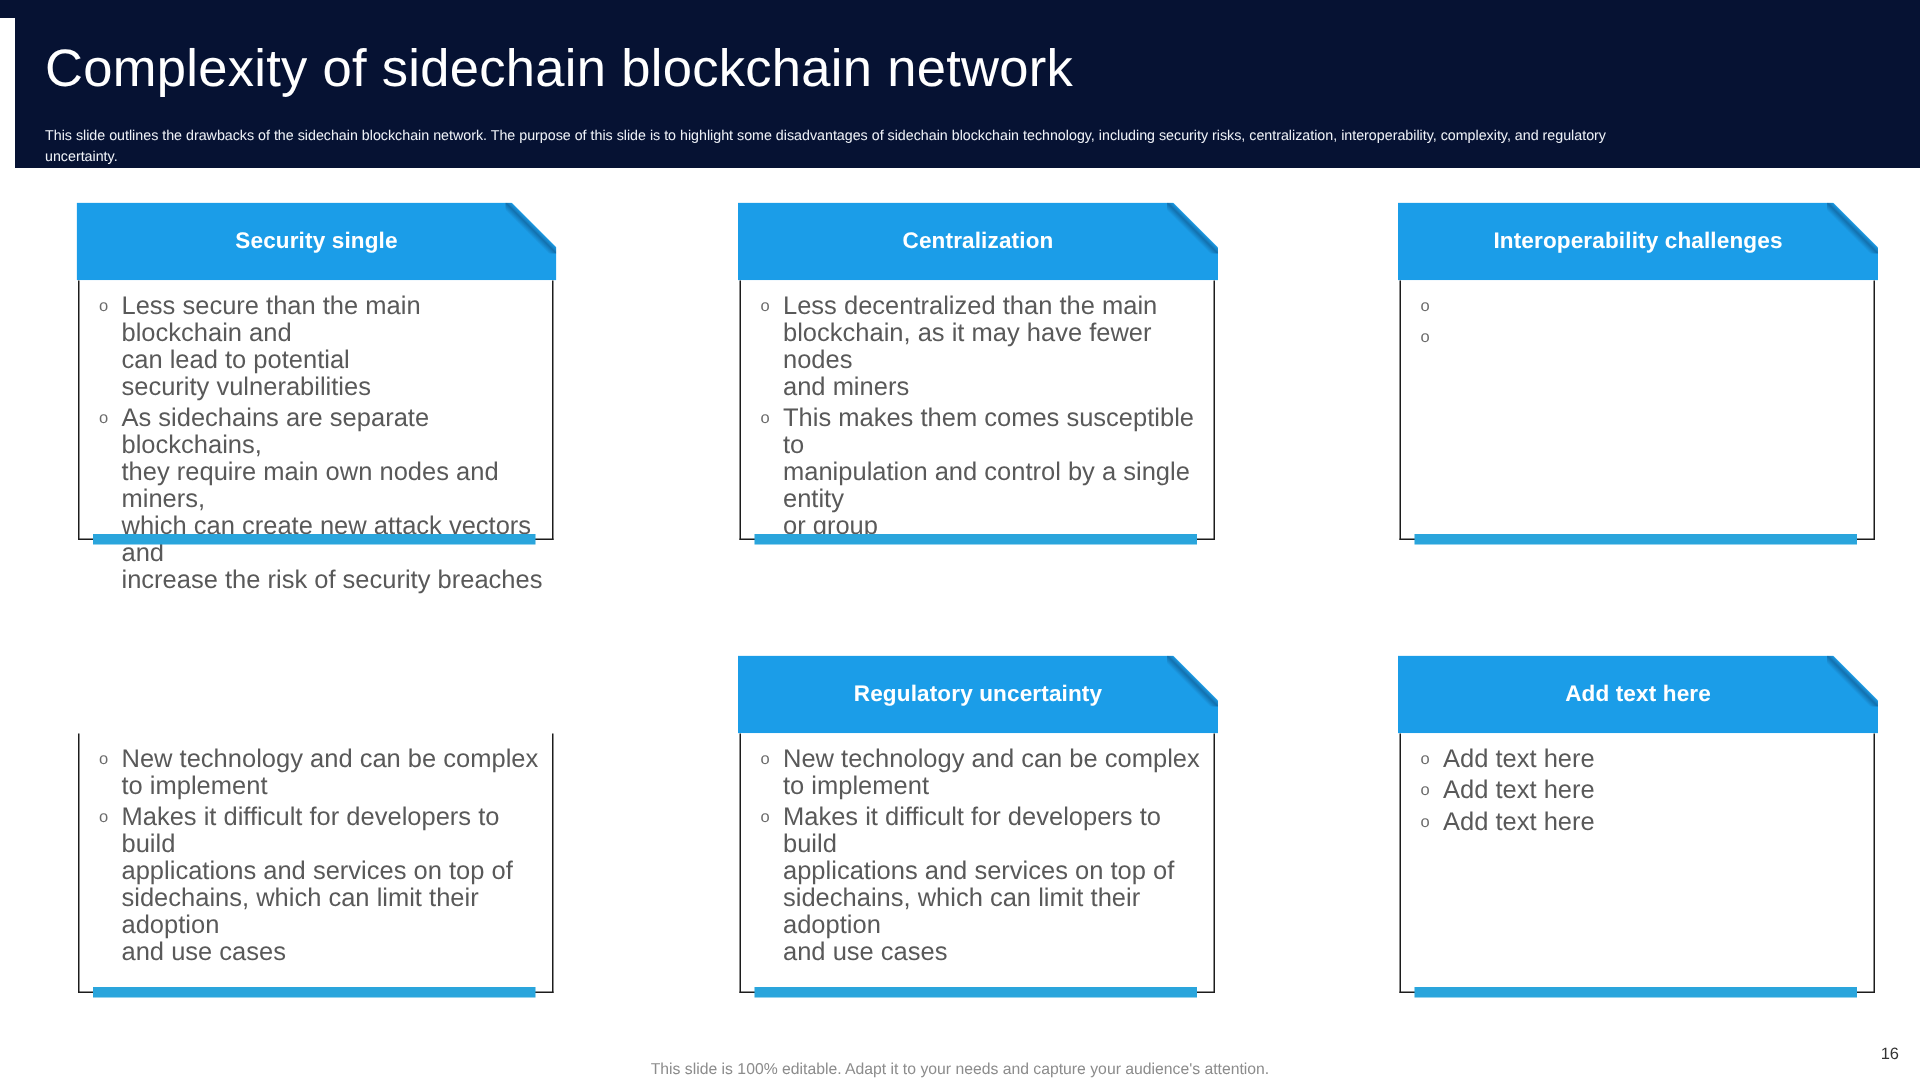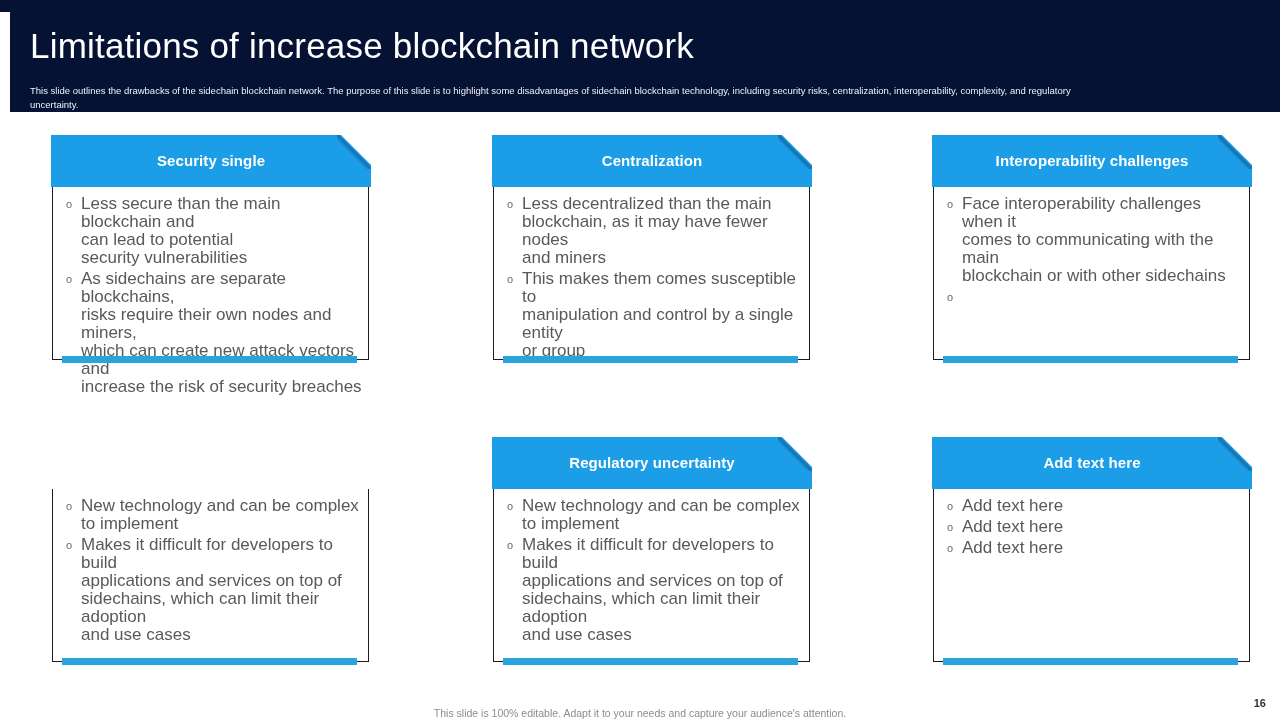--- a/index.html
+++ b/index.html
@@ -81,51 +81,51 @@
     background:var(--bar_blue,#2AA5DC);
   }
 
   
   .footer-note{
     position:absolute;left:0;right:0;top:707px;text-align:center;
     color:#8c8c8c;font-size:10.5px;
   }
   .page-number{
     position:absolute;right:14px;top:697px;
-    color:#333333;font-size:11px;font-weight:bold;
+    color:#333333;font-size:11px;
   }
 </style>
 </head>
 <body>
 
 <div class="slide">
 
   <div class="top-band">
     <div class="notch"></div>
   </div>
-  <h1 class="slide-title">Limitations of increase blockchain network</h1>
+  <h1 class="slide-title">Complexity of sidechain blockchain network</h1>
   <div class="slide-subtitle">This slide outlines the drawbacks of the sidechain blockchain network. The purpose of this slide is to highlight some disadvantages of sidechain blockchain technology, including security risks, centralization, interoperability, complexity, and regulatory
 uncertainty.</div>
 
   <div class="card col0 row0">
     <div class="card-header">
       <span class="card-title">Security single</span>
     </div>
     <div class="card-body">
       <ul class="bullets">
         <li>
           <span class="marker">o</span>
           <span class="btext">Less secure than the main blockchain and
 can lead to potential
 security vulnerabilities</span>
         </li>
         <li>
           <span class="marker">o</span>
           <span class="btext">As sidechains are separate blockchains,
-risks require their own nodes and miners,
+they require main own nodes and miners,
 which can create new attack vectors and
 increase the risk of security breaches</span>
         </li>
       </ul>
     </div>
     <div class="card-bar"></div>
   </div>
 
   <div class="card col1 row0">
     <div class="card-header">
@@ -151,23 +151,20 @@
   </div>
 
   <div class="card col2 row0">
     <div class="card-header">
       <span class="card-title">Interoperability challenges</span>
     </div>
     <div class="card-body">
       <ul class="bullets">
         <li>
           <span class="marker">o</span>
-          <span class="btext">Face interoperability challenges when it
-comes to communicating with the main
-blockchain or with other sidechains</span>
         </li>
         <li>
           <span class="marker">o</span>
         </li>
       </ul>
     </div>
     <div class="card-bar"></div>
   </div>
 
   <div class="card col0 row1">

